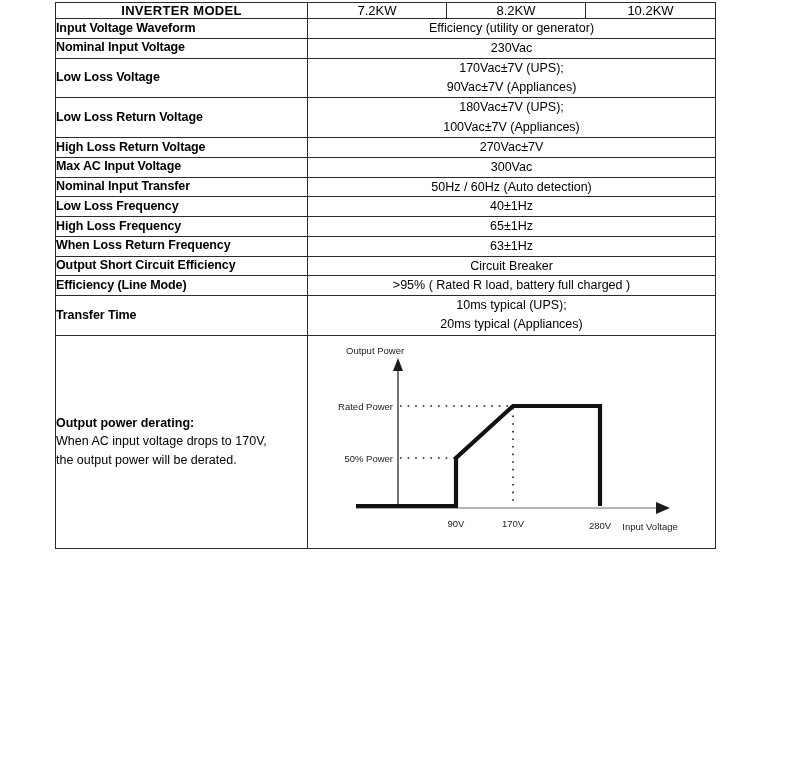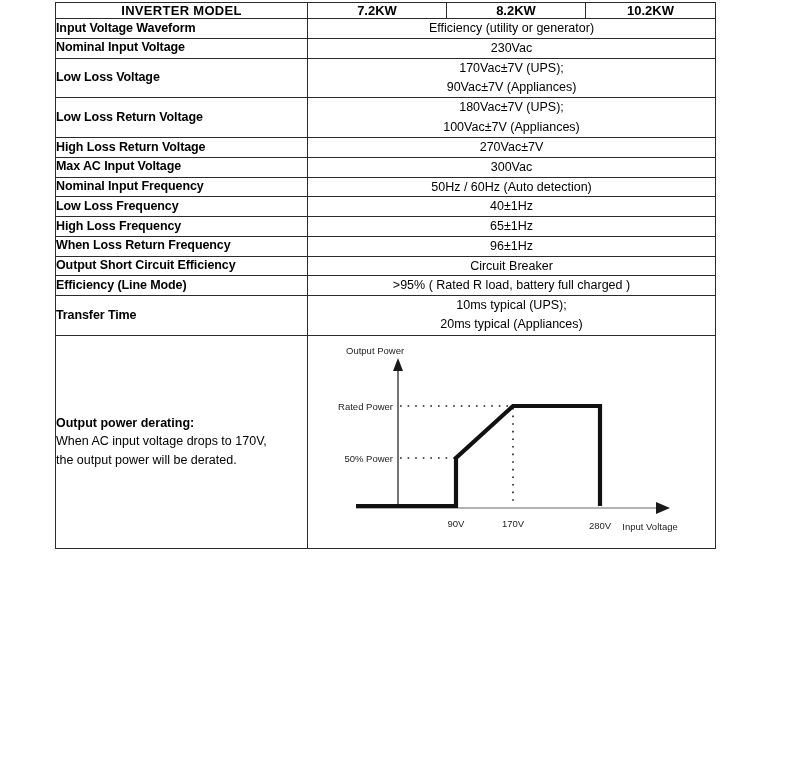--- a/index.html
+++ b/index.html
@@ -49,21 +49,21 @@
   }
   .hdr-label {
     text-align: center;
     font-weight: bold;
     font-size: 13px;
     letter-spacing: 0.3px;
     padding: 9px 0;
   }
   .hdr-model {
     text-align: center;
-    font-weight: bold;
+    font-weight: normal;
     font-size: 13px;
     padding: 9px 0;
   }
   .two-line { line-height: 1.55; }
   .note-cell {
     padding: 8px 9px;
     font-size: 12.5px;
     line-height: 1.5;
     vertical-align: middle;
   }
@@ -155,38 +155,38 @@
         <td class="label-cell">High Loss Return Voltage</td>
         <td class="val-cell" colspan="3">270Vac±7V</td>
       </tr>
 
       <tr>
         <td class="label-cell">Max AC Input Voltage</td>
         <td class="val-cell" colspan="3">300Vac</td>
       </tr>
 
       <tr>
-        <td class="label-cell">Nominal Input Frequency</td>
+        <td class="label-cell">Nominal Input Transfer</td>
         <td class="val-cell" colspan="3">50Hz / 60Hz (Auto detection)</td>
       </tr>
 
       <tr>
         <td class="label-cell">Low Loss Frequency</td>
         <td class="val-cell" colspan="3">40±1Hz</td>
       </tr>
 
 
       <tr>
         <td class="label-cell">High Loss Frequency</td>
         <td class="val-cell" colspan="3">65±1Hz</td>
       </tr>
 
       <tr>
         <td class="label-cell">When Loss Return Frequency</td>
-        <td class="val-cell" colspan="3">96±1Hz</td>
+        <td class="val-cell" colspan="3">63±1Hz</td>
       </tr>
 
       <tr>
         <td class="label-cell">Output Short Circuit Efficiency</td>
         <td class="val-cell" colspan="3">Circuit Breaker</td>
       </tr>
 
       <tr>
         <td class="label-cell">Efficiency (Line Mode)</td>
         <td class="val-cell" colspan="3">&gt;95% ( Rated R load, battery full charged )</td>

